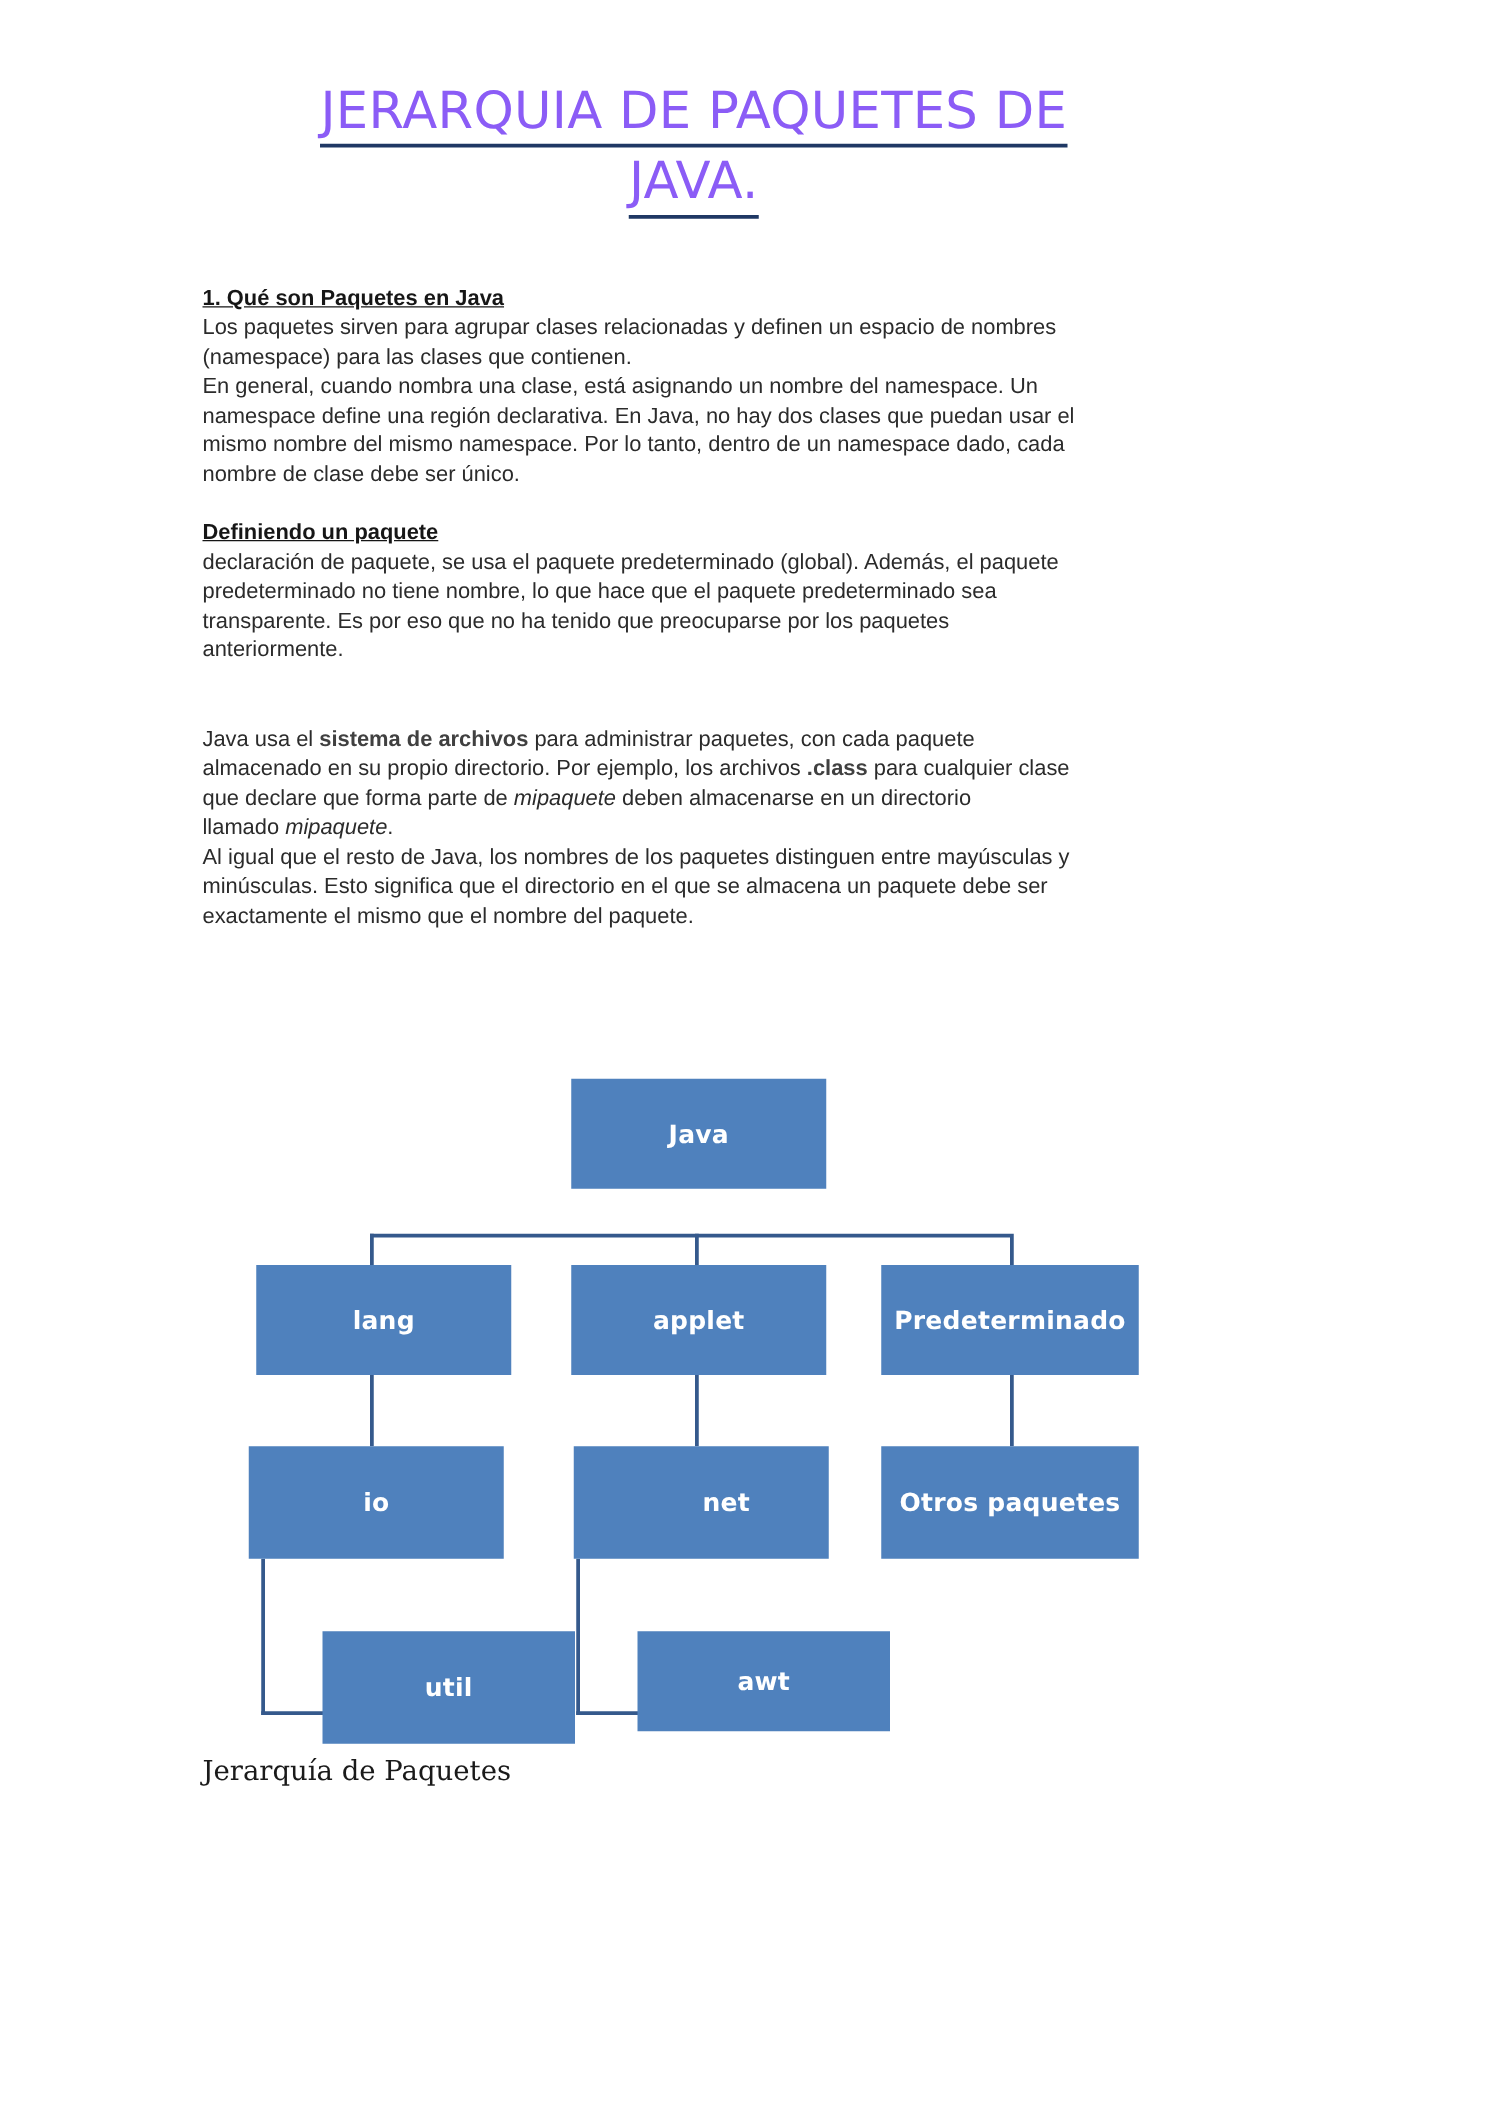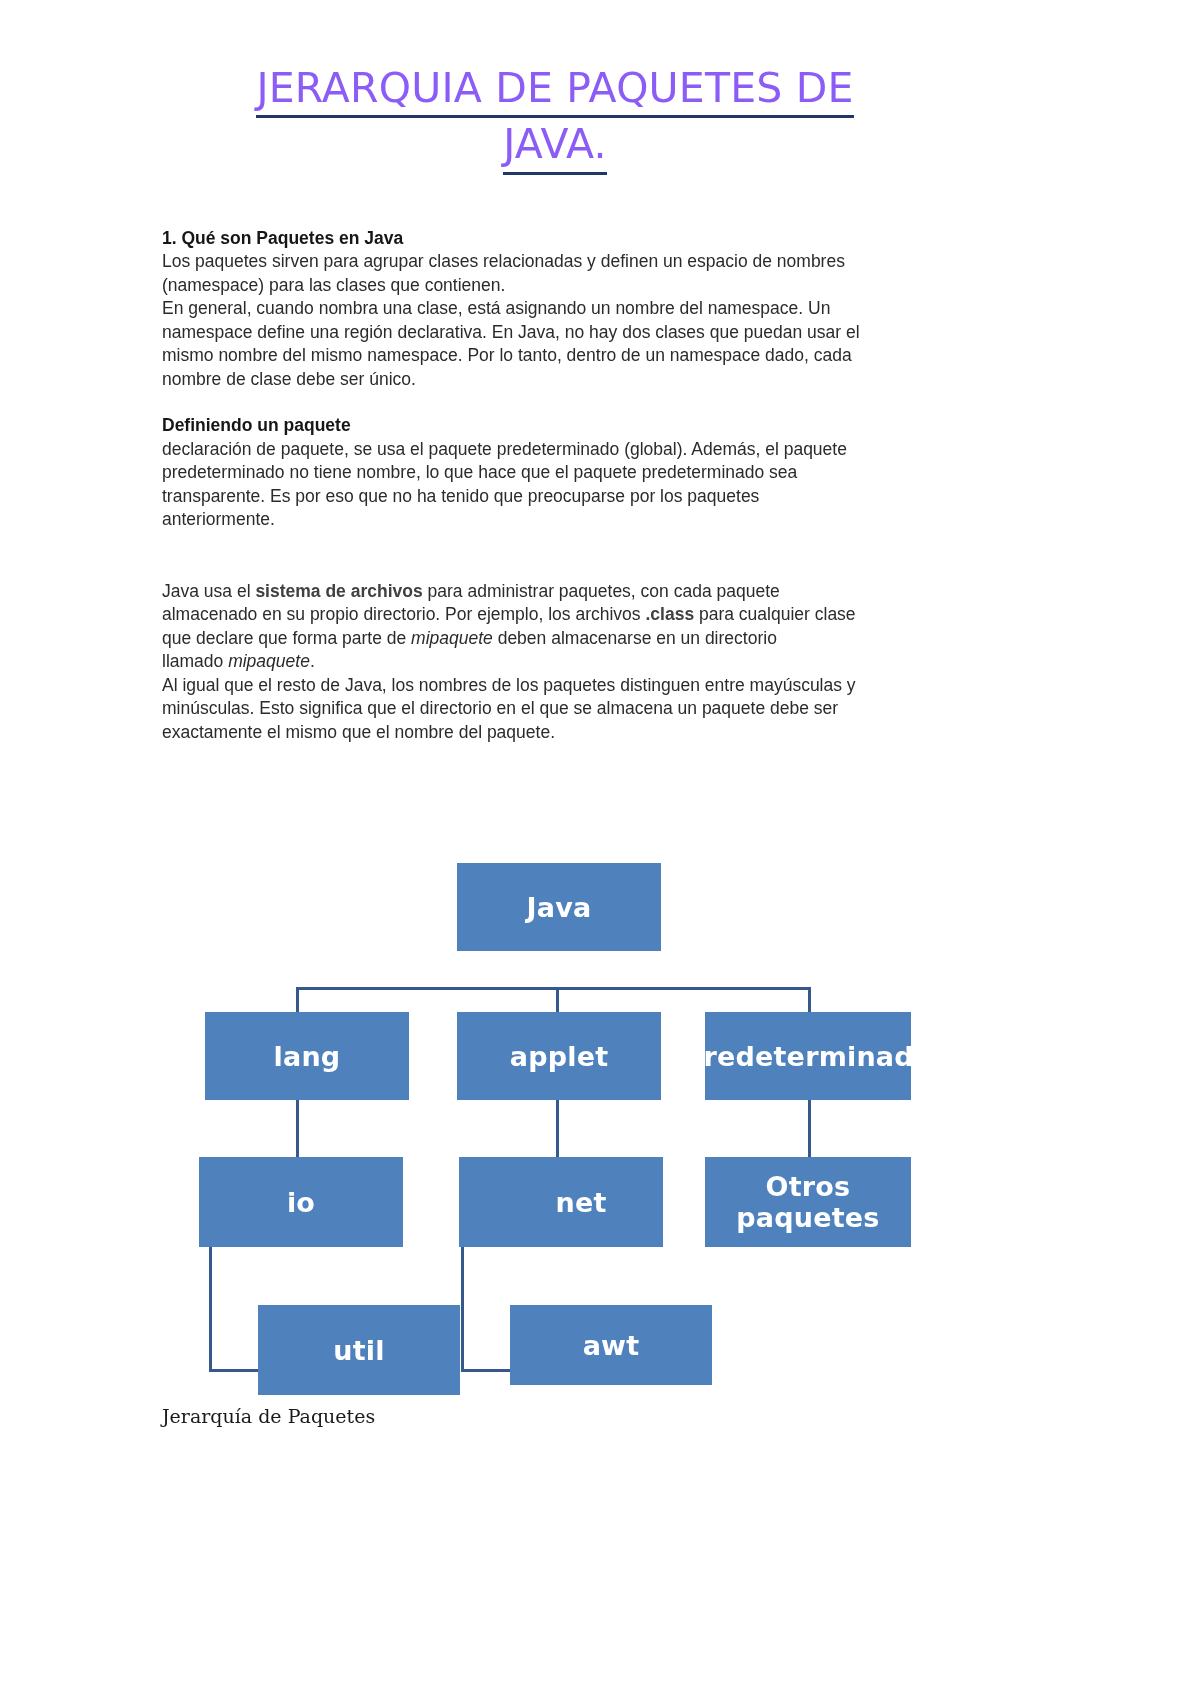--- a/index.html
+++ b/index.html
@@ -51,20 +51,21 @@
     font-stretch: condensed;
     transform-origin: left top;
   }
   .para {
     margin: 0;
   }
   .para .ln { display: block; white-space: pre-wrap; }
   .subhead {
     font-weight: bold;
     color: #161616;
+    text-decoration: underline;
   }
   .gap-sm { height: 23px; }
   .gap-md { height: 48px; }
   b, .b { font-weight: bold; color: #404040; }
   i, .i { font-style: italic; }
 
   
   .diagram {
     position: absolute;
     left: 162px;
@@ -74,40 +75,40 @@
   }
   .node {
     position: absolute;
     background: #4f81bd;
     color: #ffffff;
     font-family: "DejaVu Sans", sans-serif;
     font-weight: bold;
     display: flex;
     align-items: center;
     justify-content: center;
-    font-size: 27px;
+    font-size: 20px;
     letter-spacing: 0.2px;
     z-index: 3;
     box-sizing: border-box;
     text-align: center;
   }
   .conn {
     position: absolute;
     background: #35598c;
     z-index: 1;
   }
   .conn.h { height: 3px; }
   .conn.v { width: 3px; }
 
   .caption {
     position: absolute;
     left: 162px;
     top: 1405px;
     font-family: "DejaVu Serif", serif;
-    font-size: 19px;
+    font-size: 22px;
     color: #1a1a1a;
     white-space: nowrap;
   }
 </style>
 </head>
 <body>
 
 <div class="page">
 
   <div class="content">

